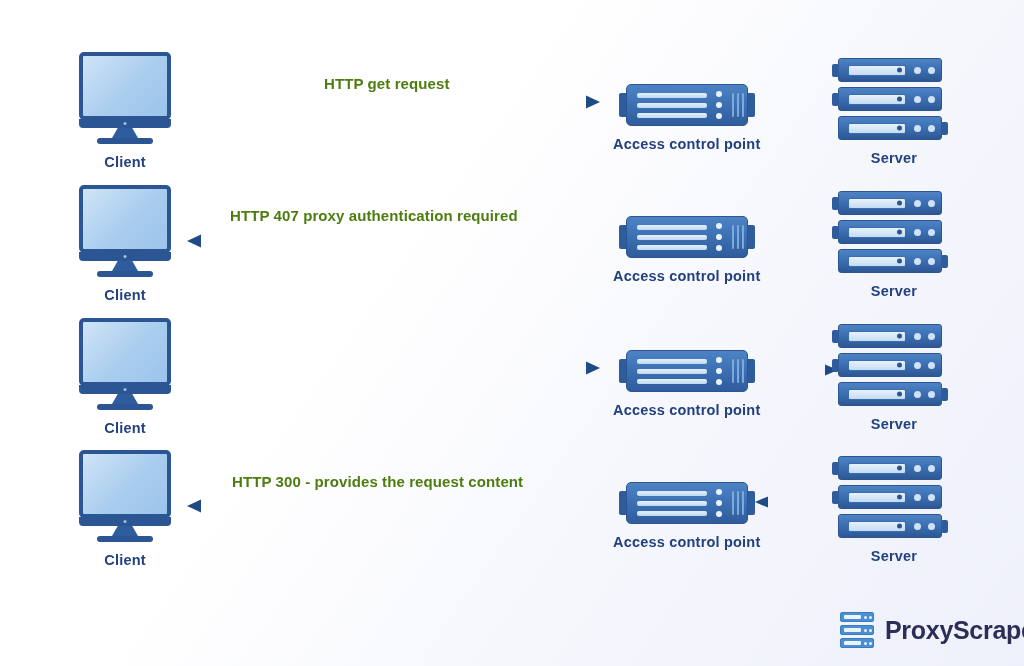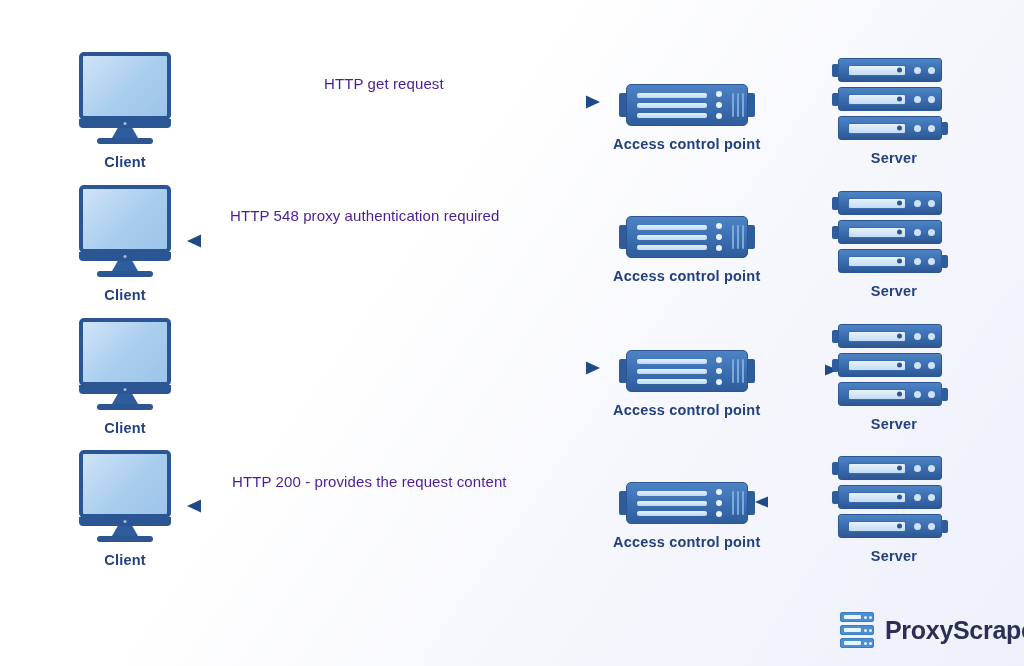--- a/index.html
+++ b/index.html
@@ -114,22 +114,22 @@
   .srv-leds { margin-left:8px; display:flex; gap:7px; }
   .srv-led { width:7px; height:7px; border-radius:50%; background:#cfe2f6; }
 
   
   .arrow { position:absolute; height:14px; }
   .arrow svg { display:block; overflow:visible; }
 
   
   .flow-label {
     position:absolute;
-    font-size:15px; font-weight:normal;
-    color:#4c1d95;
+    font-size:15px; font-weight:bold;
+    color:#4d7c0f;
     white-space:nowrap;
     letter-spacing:.1px;
   }
 
   
   .logo { position:absolute; display:flex; align-items:center; gap:11px; }
   .logo-mark { display:flex; flex-direction:column; gap:3px; }
   .logo-unit {
     width:34px; height:10px; border-radius:2px;
     background:#4a8fd4;
@@ -233,21 +233,21 @@
   <div class="node" style="left:79px; top:185px;">
     <div class="monitor">
       <div class="monitor-body"></div>
       <div class="monitor-chin"></div>
       <div class="monitor-neck"></div>
       <div class="monitor-base"></div>
     </div>
     <div class="caption">Client</div>
   </div>
 
-  <div class="flow-label" style="left:230px; top:207px;">HTTP 548 proxy authentication required</div>
+  <div class="flow-label" style="left:230px; top:207px;">HTTP 407 proxy authentication required</div>
   <div class="arrow" style="left:187px; top:234px; width:413px;">
     <svg width="413" height="14" viewBox="0 0 413 14">
       <defs>
         <linearGradient id="gr2" x1="0" y1="0" x2="1" y2="0">
           <stop offset="0%" stop-color="#1f4a86" stop-opacity="1"></stop>
           <stop offset="55%" stop-color="#2b5693" stop-opacity="0.45"></stop>
           <stop offset="100%" stop-color="#2b5693" stop-opacity="0"></stop>
         </linearGradient>
       </defs>
       <line x1="14" y1="7" x2="413" y2="7" stroke="url(#gr2)" stroke-width="2.6"></line>
@@ -406,21 +406,21 @@
   <div class="node" style="left:79px; top:450px;">
     <div class="monitor">
       <div class="monitor-body"></div>
       <div class="monitor-chin"></div>
       <div class="monitor-neck"></div>
       <div class="monitor-base"></div>
     </div>
     <div class="caption">Client</div>
   </div>
 
-  <div class="flow-label" style="left:232px; top:473px;">HTTP 200 - provides the request content</div>
+  <div class="flow-label" style="left:232px; top:473px;">HTTP 300 - provides the request content</div>
   <div class="arrow" style="left:187px; top:499px; width:413px;">
     <svg width="413" height="14" viewBox="0 0 413 14">
       <defs>
         <linearGradient id="gr4" x1="0" y1="0" x2="1" y2="0">
           <stop offset="0%" stop-color="#1f4a86" stop-opacity="1"></stop>
           <stop offset="55%" stop-color="#2b5693" stop-opacity="0.45"></stop>
           <stop offset="100%" stop-color="#2b5693" stop-opacity="0"></stop>
         </linearGradient>
       </defs>
       <line x1="14" y1="7" x2="413" y2="7" stroke="url(#gr4)" stroke-width="2.6"></line>

